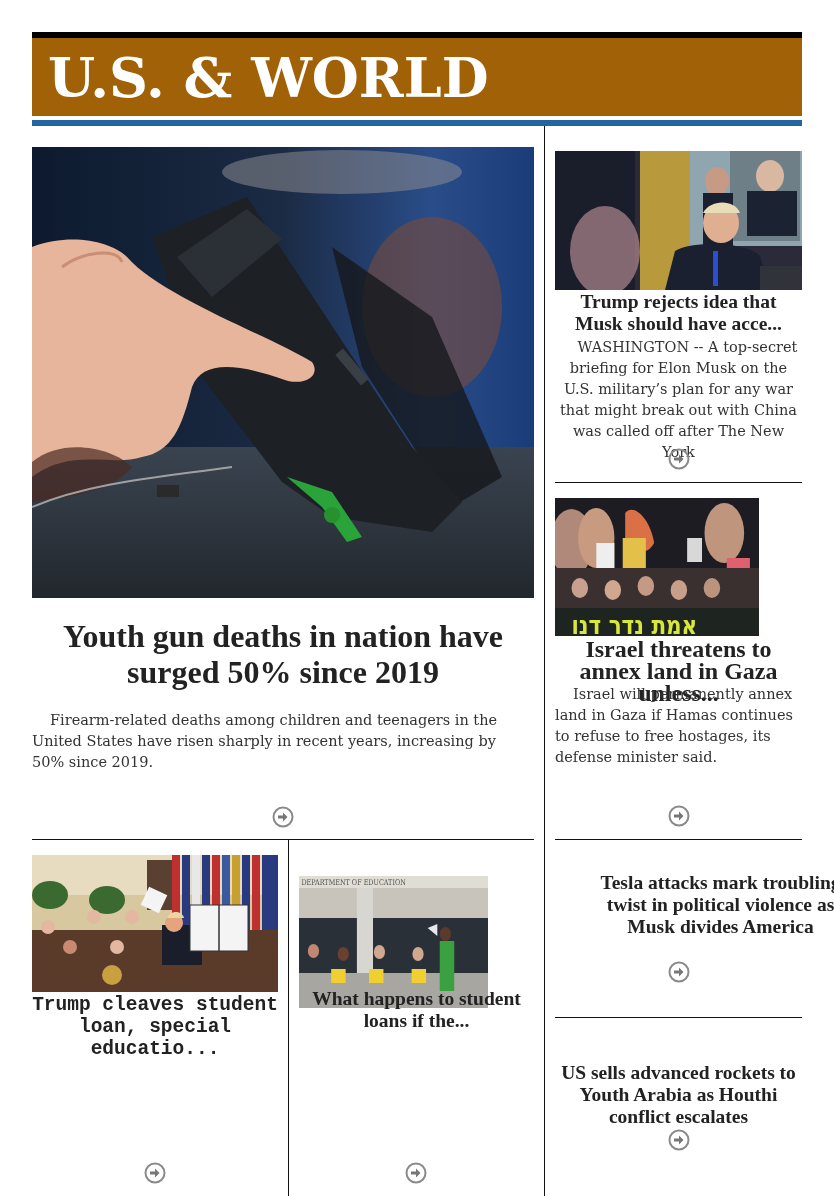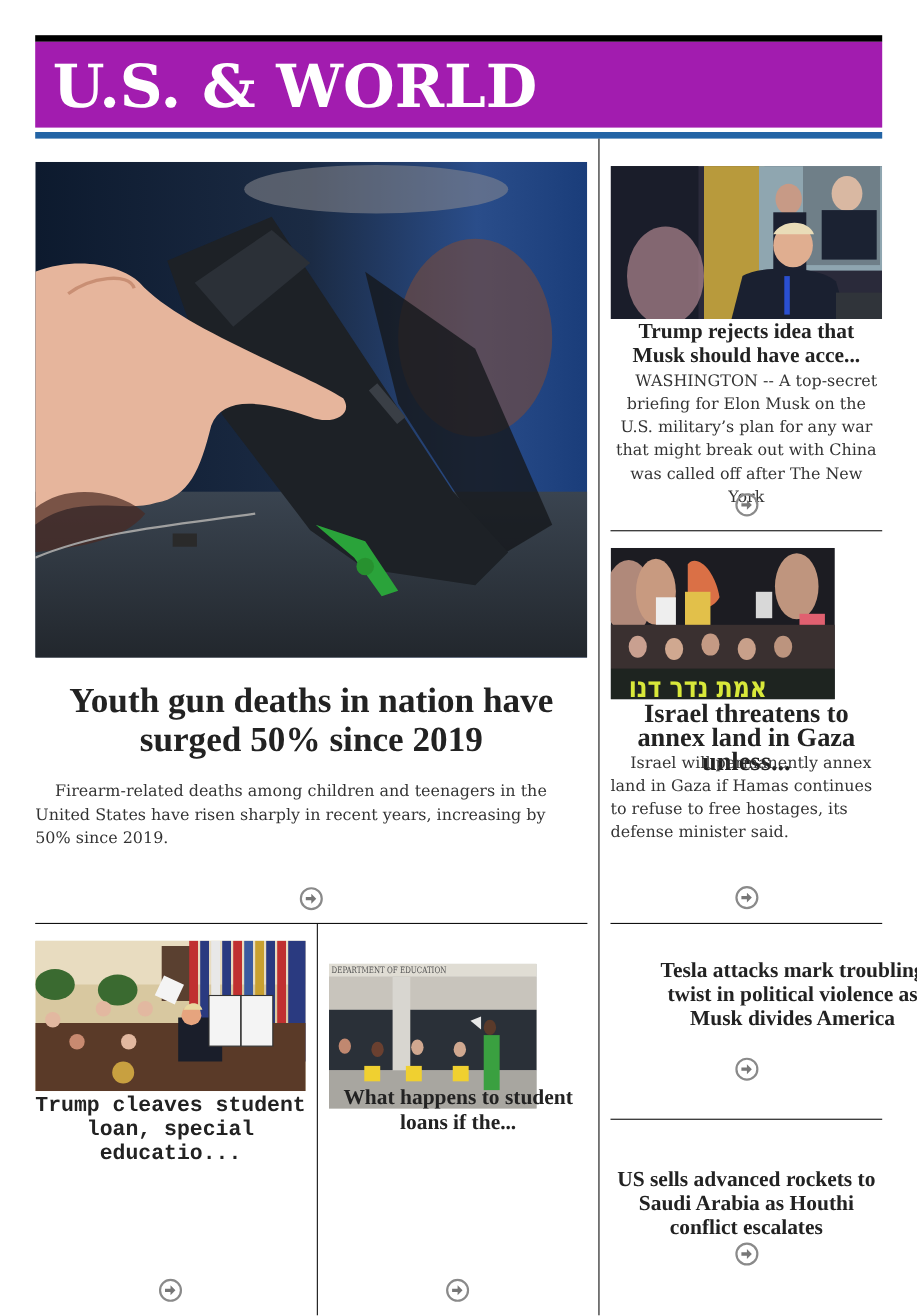--- a/index.html
+++ b/index.html
@@ -1,19 +1,19 @@
 <!DOCTYPE html>
 <html><head>
 <meta charset="utf-8">
 <style>
   html, body { margin: 0; padding: 0; background: #ffffff; }
   body { width: 834px; height: 1196px; position: relative; overflow: hidden; font-family: "DejaVu Serif", serif; color: #222; }
   .abs { position: absolute; }
   .topbar { left: 32px; top: 32px; width: 770px; height: 6px; background: #000; }
-  .band { left: 32px; top: 38px; width: 770px; height: 78px; background: #a21caf; }
+  .band { left: 32px; top: 38px; width: 770px; height: 78px; background: #a16207; }
   .band-title { position: absolute; left: 16px; top: 8px; font-family: "DejaVu Serif", serif; font-weight: bold; font-size: 54px; color: #fff; letter-spacing: 0px; line-height: 64px; }
   .band-rule { left: 32px; top: 120px; width: 770px; height: 6px; background: #2364a5; }
   .vline { background: #111; width: 1px; }
   .hline { background: #111; height: 1px; }
   .img { overflow: hidden; }
   .img svg { display: block; width: 100%; height: 100%; }
   .headline { font-family: "Liberation Serif", serif; font-weight: bold; text-align: center; color: #222; }
   .summary { font-family: "DejaVu Serif", serif; color: #333; }
   .arrow { width: 22px; height: 22px; cursor: pointer; }
   .arrow svg { width: 22px; height: 22px; display: block; }
@@ -133,21 +133,21 @@
 </div>
 
 <div class="abs headline" style="left:555px; top:872px; width:247px; font-size:19.5px; line-height:22px;margin-left:42px;">Tesla attacks mark troubling twist in political violence as Musk divides America</div>
 <div class="abs arrow" style="left:668px; top:961px;">
   <svg viewBox="0 0 22 22">
       <circle cx="11" cy="11" r="9.5" fill="none" stroke="#8a8a8a" stroke-width="2"></circle>
       <path d="M6,9.5 H11 V6.5 L15.5,11 L11,15.5 V12.5 H6 Z" fill="#777"></path>
     </svg>
 </div>
 
-<div class="abs headline" style="left:555px; top:1062px; width:247px; font-size:19.5px; line-height:22px;">US sells advanced rockets to Saudi Arabia as Houthi conflict escalates</div>
+<div class="abs headline" style="left:555px; top:1062px; width:247px; font-size:19.5px; line-height:22px;">US sells advanced rockets to Youth Arabia as Houthi conflict escalates</div>
 <div class="abs arrow" style="left:668px; top:1129px;">
   <svg viewBox="0 0 22 22">
       <circle cx="11" cy="11" r="9.5" fill="none" stroke="#8a8a8a" stroke-width="2"></circle>
       <path d="M6,9.5 H11 V6.5 L15.5,11 L11,15.5 V12.5 H6 Z" fill="#777"></path>
     </svg>
 </div>
 
 <div class="abs img" style="left:32px; top:855px; width:246px; height:137px;" title="Trump holding up a signed executive order surrounded by children at desks in the East Room">
   <svg viewBox="0 0 246 137" preserveAspectRatio="none">
     <rect width="246" height="137" fill="#d8c8a0"></rect>

